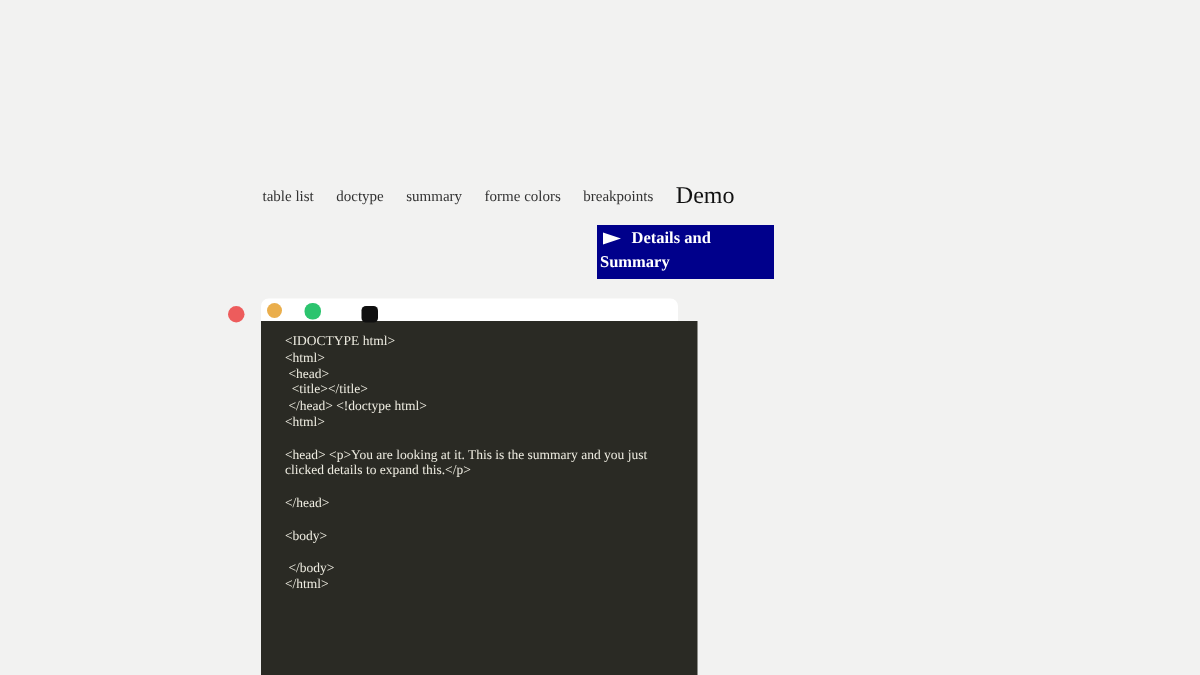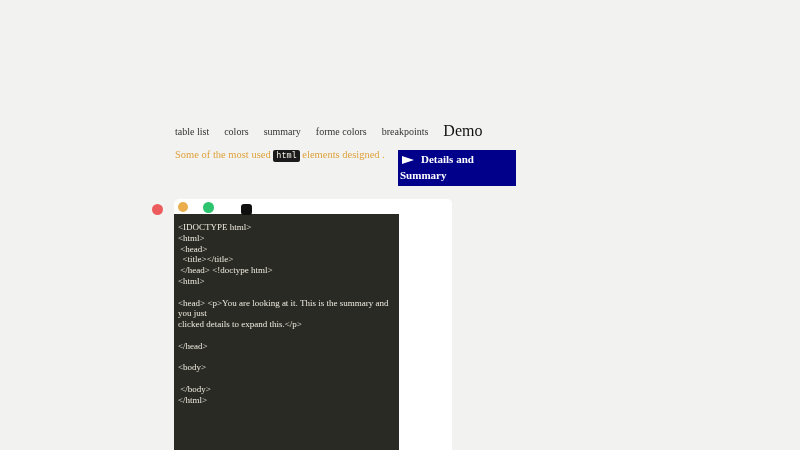--- a/index.html
+++ b/index.html
@@ -92,54 +92,53 @@
     background: var(--dot-green, #2cc46e); cursor: pointer;
   }
   .square-btn {
     position: absolute; left: 67px; top: 5px;
     width: 10.5px; height: 10.5px; border-radius: 3px;
     background: var(--dot-black, #0f0f0f);
     cursor: pointer; z-index: 2;
   }
   .code {
     position: absolute; left: 0; top: 15px;
-    width: 225px; height: 236px;
+    width: 291px; height: 236px;
     background: var(--code-bg, #2a2a24);
     color: var(--code-text, #edebe0);
     font-family: "Liberation Serif", serif;
     font-size: 9px; line-height: 10.8px;
-    padding: 8px 4px 0 4px;
+    padding: 8px 4px 0 16px;
     white-space: pre-wrap;
     overflow: hidden;
   }
 </style>
 </head>
 <body>
 
 <div class="page">
 
 
   <nav class="nav">
     <span class="nav-list">
       
     
         <a class="nav-link">table list</a>
       
-        <a class="nav-link">colors</a>
+        <a class="nav-link">doctype</a>
       
         <a class="nav-link">summary</a>
       
         <a class="nav-link">forme colors</a>
       
         <a class="nav-link">breakpoints</a>
       </span>
     <a class="nav-demo">Demo</a>
   </nav>
 
-  <p class="intro"><span>Some of the most used</span> <code class="badge">html</code> <span>elements designed .</span></p>
 
   <div class="details-box"><span class="tri"></span><span>Details and Summary</span></div>
 
   <div class="dot dot-red"></div>
 
   <div class="card">
     <div class="titlebar">
       <span class="dot dot-orange"></span>
       <span class="dot dot-green"></span>
       <span class="square-btn"></span>

